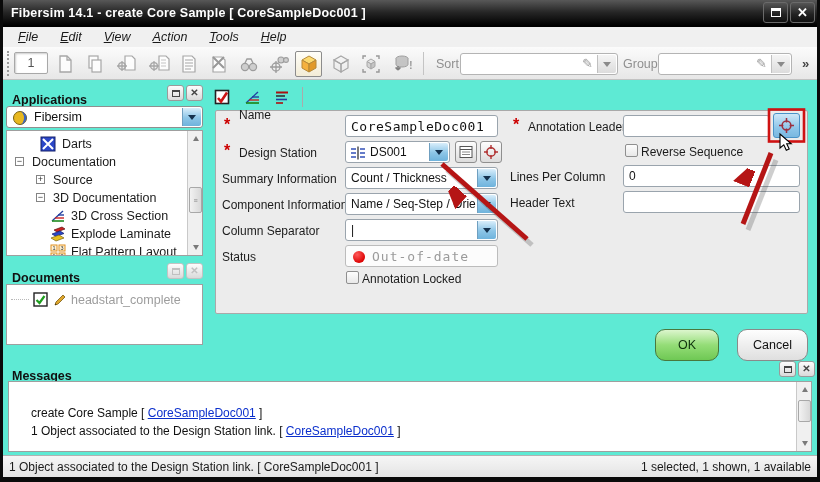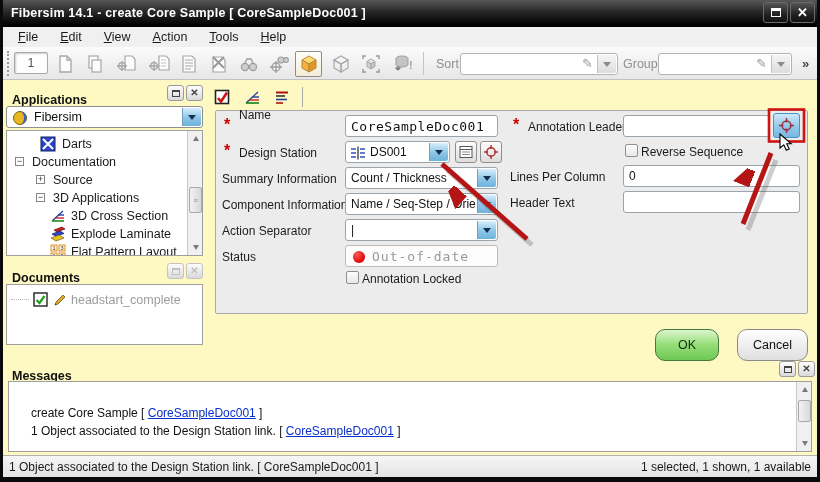--- a/index.html
+++ b/index.html
@@ -1,38 +1,38 @@
 <!DOCTYPE html>
 <html><head>
 <meta charset="utf-8">
 <style>
   * { margin:0; padding:0; box-sizing:border-box; }
   html,body { background:#808080; }
   body { font-family:"Liberation Sans", sans-serif; }
-  .win { position:relative; width:820px; height:482px; background:#fef9c3; overflow:hidden; }
+  .win { position:relative; width:820px; height:482px; background:#5eead4; overflow:hidden; }
   .edge { position:absolute; background:#0a0a0a; z-index:40; }
   #edgeL { left:0; top:0; width:3px; height:482px; }
   #edgeR { right:0; top:0; width:3px; height:482px; }
   #edgeB { left:0; bottom:0; width:820px; height:5px; }
 
   
   .titlebar { position:absolute; left:0; top:0; width:820px; height:27px;
     background:linear-gradient(#585858, #262626 45%, #000 95%); z-index:30; }
   .title-text { position:absolute; left:11px; top:6px; color:#fff; font-size:12.5px; font-weight:bold; letter-spacing:.2px; }
   .win-btn { position:absolute; top:2px; width:25px; height:21px; border:1px solid #6a6a6a; border-radius:3px;
     background:linear-gradient(#555, #222 60%, #111); display:flex; align-items:center; justify-content:center; cursor:default; }
   #btn-restore { left:763px; }
   #btn-close { left:790px; }
   .restore-glyph { width:10px; height:9px; border:1.5px solid #fff; border-top-width:3px; }
   .close-glyph { color:#fff; font-size:13px; font-weight:bold; line-height:1; }
 
   
   .menubar { position:absolute; left:3px; top:27px; width:814px; height:20px; background:#f0f0f0;
     display:flex; align-items:center; padding-left:4px; }
-  .menu-item { display:inline-block; padding:2px 11px; font-size:12.5px; color:#1a1a1a; }
+  .menu-item { display:inline-block; padding:2px 11px; font-size:12.5px; color:#1a1a1a;font-style:italic; }
   .menu-item::first-letter { text-decoration:underline; }
 
   
   .toolbar { position:absolute; left:3px; top:47px; width:814px; height:33px;
     background:linear-gradient(#fbfbfb,#e7e7e7); border-bottom:1px solid #c2c2c2; }
   .tb-handle { position:absolute; left:4px; top:4px; height:25px; border-left:2px dotted #9a9a9a; }
   .pagebox { position:absolute; left:11px; top:5px; width:34px; height:22px; background:#fff;
     border:1px solid #a8a8a8; border-radius:2px; box-shadow:inset 1px 1px 2px #ccc;
     font-size:12.5px; color:#555; display:flex; align-items:center; justify-content:center; }
   .tico { position:absolute; top:4px; width:27px; height:26px; display:flex; align-items:center; justify-content:center; }
@@ -298,21 +298,21 @@
     <div class="trow" style="top:22px">
       <span class="expander" style="left:8px">−</span>
       <span class="lbl" style="left:25px">Documentation</span>
     </div>
     <div class="trow" style="top:40px">
       <span class="expander" style="left:29px">+</span>
       <span class="lbl" style="left:46px">Source</span>
     </div>
     <div class="trow" style="top:58px">
       <span class="expander" style="left:29px">−</span>
-      <span class="lbl" style="left:46px">3D Applications</span>
+      <span class="lbl" style="left:46px">3D Documentation</span>
     </div>
     <div class="trow" style="top:76px">
       <svg class="ticon" style="left:43px" width="16" height="16" viewBox="0 0 16 16">
           <path d="M2 13 L13 3" stroke="#23409f" stroke-width="1.3"></path>
           <path d="M2 13 h12" stroke="#1f8a1f" stroke-width="1.6"></path>
           <path d="M5 10 h9" stroke="#c22" stroke-width="1.4"></path>
           <path d="M8 7 h6" stroke="#23409f" stroke-width="1.4"></path>
         </svg>
       <span class="lbl" style="left:64px">3D Cross Section</span>
     </div>
@@ -437,21 +437,21 @@
   </div>
 
   <span class="flabel" style="left:222px; top:198px">Component Information</span>
   <div class="fcombo" style="left:345px; top:193px; width:153px">
     <span class="val">Name / Seq-Step / Orien</span>
     <span class="combo-arrow-b">
         <span class="arr-down-b"></span>
       </span>
   </div>
 
-  <span class="flabel" style="left:222px; top:224px">Action Separator</span>
+  <span class="flabel" style="left:222px; top:224px">Column Separator</span>
   <div class="fcombo" style="left:345px; top:219px; width:153px">
     <span class="val">|</span>
     <span class="combo-arrow-b">
         <span class="arr-down-b"></span>
       </span>
   </div>
 
   <span class="flabel" style="left:222px; top:250px">Status</span>
   <div class="status-field">
     <span class="status-dot"></span>

